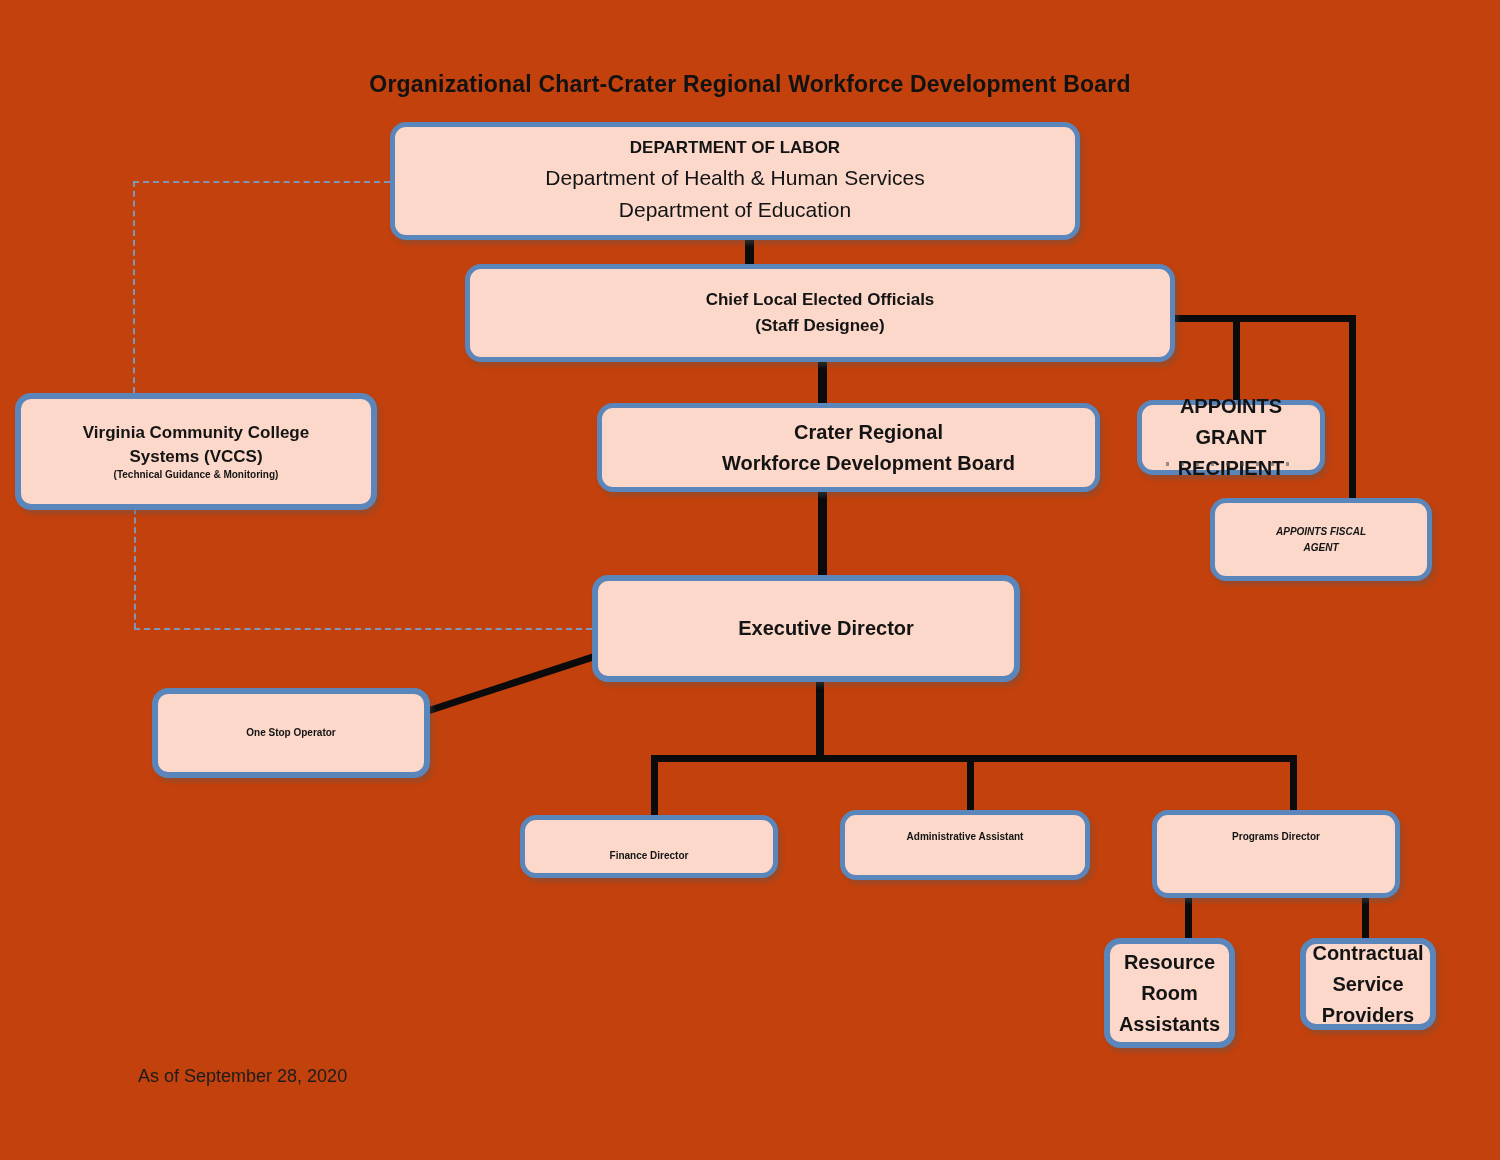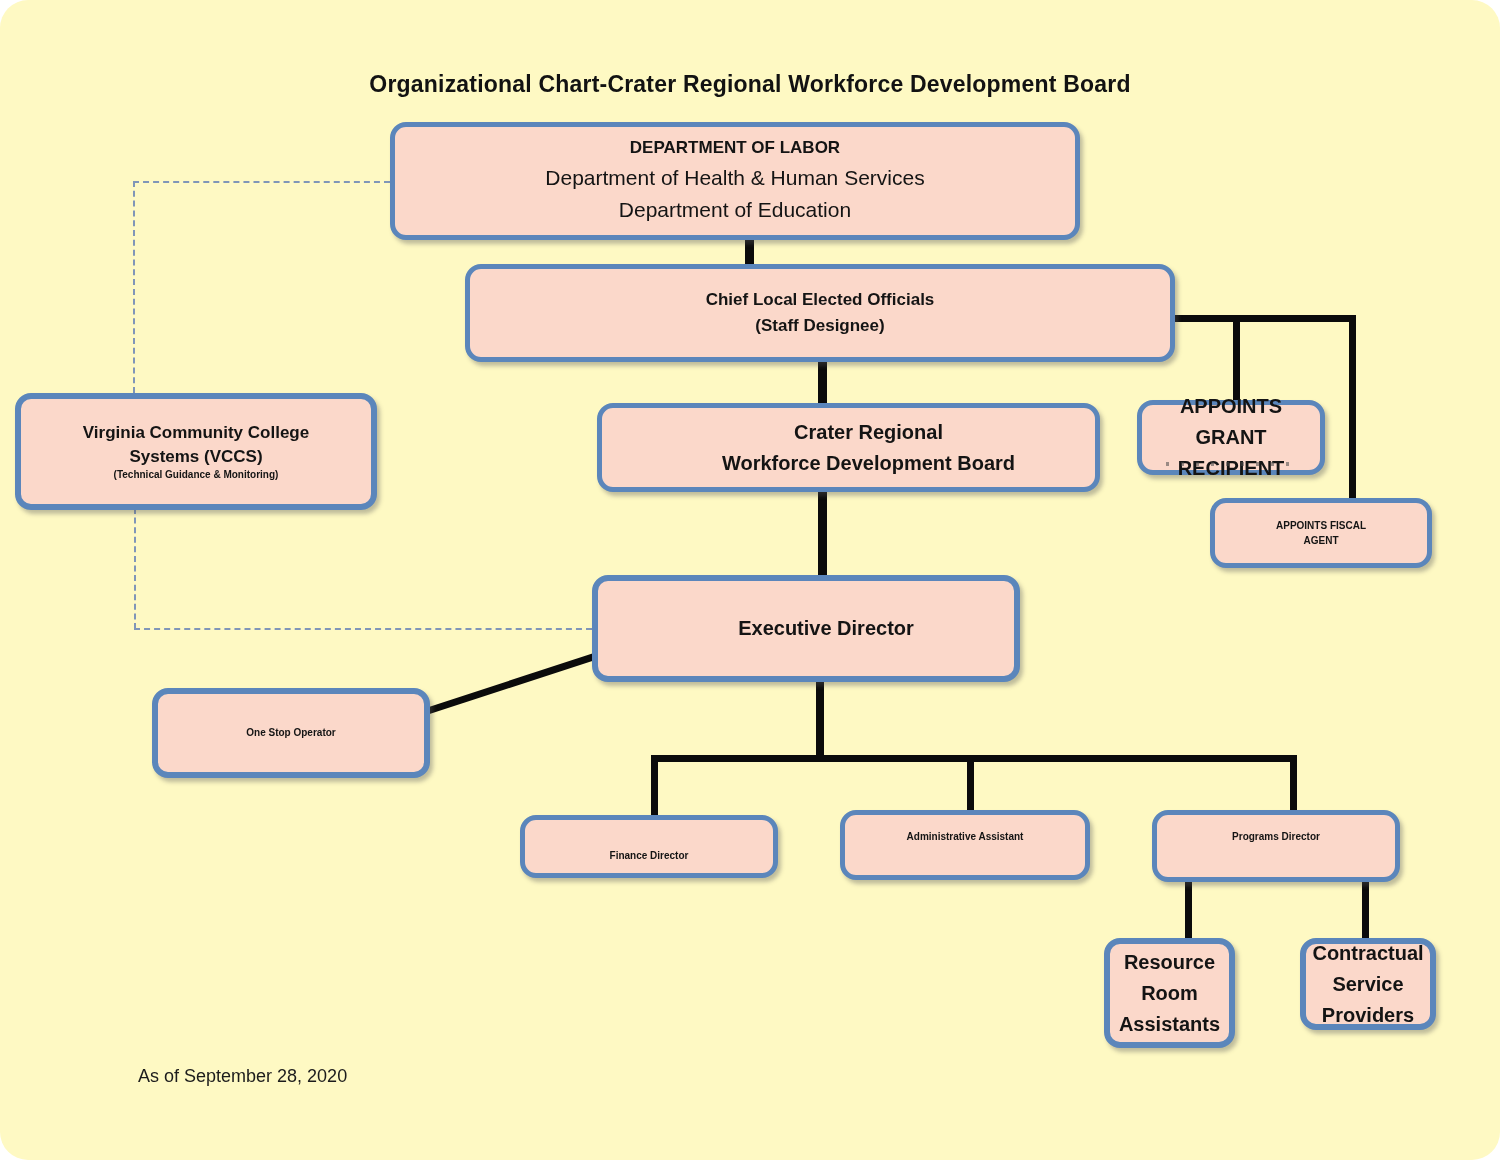--- a/index.html
+++ b/index.html
@@ -1,18 +1,18 @@
 <!DOCTYPE html>
 <html><head>
 <meta charset="utf-8">
 <style>
   html,body{margin:0;padding:0;background:#ffffff;}
   .canvas{
-    position:relative;width:1500px;height:1160px;background:#fef9c3;
-    font-family:"Liberation Sans","DejaVu Sans",sans-serif;color:#141414;overflow:hidden;border-radius:28px;
+    position:relative;width:1500px;height:1160px;background:#c2410c;
+    font-family:"Liberation Sans","DejaVu Sans",sans-serif;color:#141414;overflow:hidden;
   }
   .title{
     position:absolute;left:0;top:71px;width:1500px;text-align:center;
     font-size:23px;font-weight:bold;color:#121212;letter-spacing:.2px;
   }
   .footer{
     position:absolute;left:138px;top:1066px;font-size:18px;font-weight:normal;color:#1c1c1c;
   }
   .box{
     position:absolute;background:#fbd8ca;border:5px solid #5b86bb;border-radius:16px;
@@ -86,42 +86,42 @@
     <div class="ln b-lg">Crater Regional</div>
     <div class="ln b-lg">Workforce Development Board</div>
   </div>
 
   <div class="box" style="left:1137px;top:400px;width:188px;height:75px;">
     <div class="ln b-xs">APPOINTS GRANT</div>
     <div class="ln b-xs">RECIPIENT</div>
     <div class="remnant"></div>
   </div>
 
-  <div class="box" style="left:1210px;top:498px;width:222px;height:70px;">
+  <div class="box" style="left:1210px;top:498px;width:222px;height:83px;font-style:italic;">
     <div class="ln b-sm">APPOINTS FISCAL</div>
     <div class="ln b-sm">AGENT</div>
   </div>
 
   <div class="box" style="left:592px;top:575px;width:428px;height:107px;border-width:6px;">
     <div class="ln b-lg">Executive Director</div>
   </div>
 
   <div class="box" style="left:152px;top:688px;width:278px;height:90px;border-width:6px;">
     <div class="ln b-sm">One Stop Operator</div>
   </div>
 
   <div class="box" style="left:520px;top:815px;width:258px;height:63px;justify-content:flex-start;padding-top:28px;">
     <div class="ln b-sm">Finance Director</div>
   </div>
 
   <div class="box" style="left:840px;top:810px;width:250px;height:70px;justify-content:flex-start;padding-top:14px;">
     <div class="ln b-sm">Administrative Assistant</div>
   </div>
 
-  <div class="box" style="left:1152px;top:810px;width:248px;height:72px;justify-content:flex-start;padding-top:14px;">
+  <div class="box" style="left:1152px;top:810px;width:248px;height:88px;justify-content:flex-start;padding-top:14px;">
     <div class="ln b-sm">Programs Director</div>
   </div>
 
   <div class="box" style="left:1104px;top:938px;width:131px;height:110px;border-width:6px;align-items:center;">
     <div class="ln b-xs">Resource</div>
     <div class="ln b-xs">Room</div>
     <div class="ln b-xs">Assistants</div>
   </div>
 
   <div class="box" style="left:1300px;top:938px;width:136px;height:92px;border-width:6px;">

